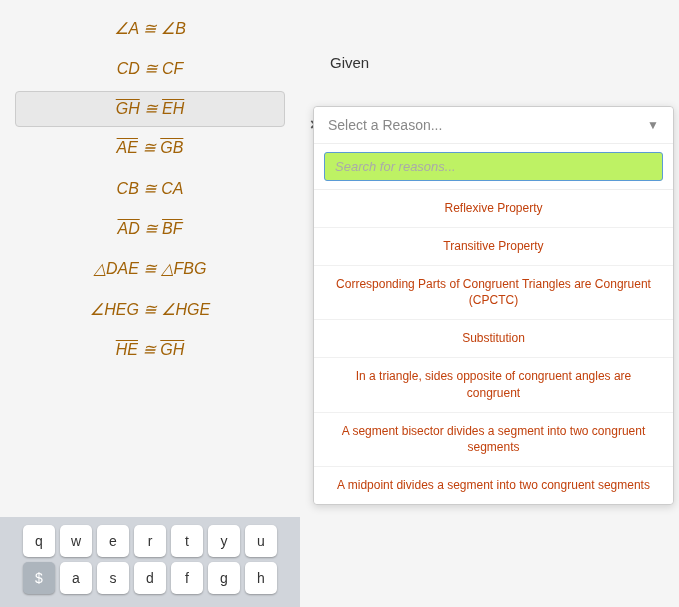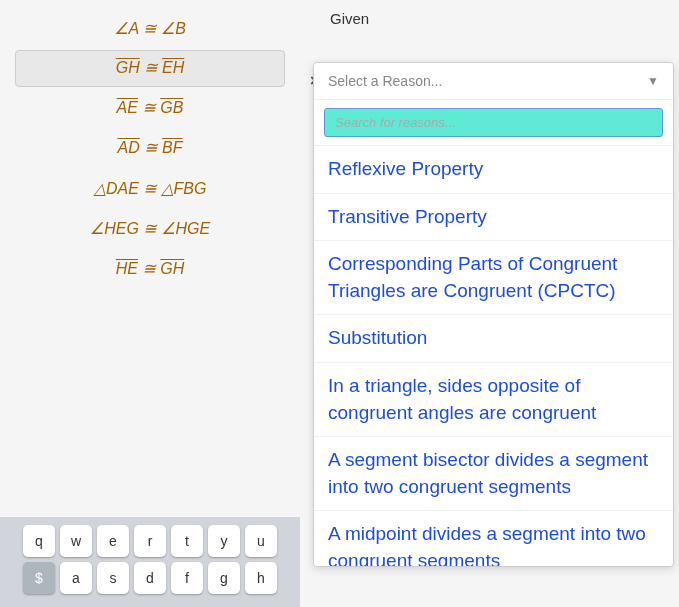--- a/index.html
+++ b/index.html
@@ -49,20 +49,21 @@
     .overline {
       text-decoration: overline;
       margin-top: 31px;
     }
 
     
     .right-panel {
       flex: 1;
       position: relative;
       padding-top: 72px;
+      margin-top: 44px;
     }
 
     .given-label {
       position: absolute;
       top: 10px;
       left: 30px;
       font-size: 15px;
       color: #333;
     }
 
@@ -115,42 +116,43 @@
     }
 
     .search-input {
       width: 100%;
       border: 1.5px solid #5b9bd5;
       border-radius: 3px;
       padding: 6px 10px;
       font-size: 13px;
       color: #555;
       outline: none;
-      background: #5eead4;
+      background: #bef264;
     }
 
     .search-input::placeholder {
       color: #aaa;
       font-style: italic;
     }
 
     .dropdown-list {
       background: white;
       border-radius: 0 0 4px 4px;
       max-height: 420px;
       overflow-y: auto;
     }
 
     .dropdown-item {
       padding: 10px 14px;
-      font-size: 19px;
-      color: #1d4ed8;
+      font-size: 12px;
+      color: #c2410c;
       cursor: pointer;
       border-bottom: 1px solid #f0f0f0;
       line-height: 1.4;
+      text-align: center;
     }
 
     .dropdown-item:last-child {
       border-bottom: none;
     }
 
     
     .keyboard {
       position: absolute;
       bottom: 0;
@@ -187,25 +189,31 @@
   </style>
 </head>
 <body>
 
 <div class="main-container">
 
   <div class="left-panel">
     <div class="proof-row">
       ∠<i>A</i> ≅ ∠<i>B</i>
     </div>
+    <div class="proof-row">
+      <i>CD</i> ≅ <i>CF</i>
+    </div>
     <div class="proof-row highlighted">
       <span class="overline"><i>GH</i></span> ≅ <span class="overline"><i>EH</i></span>
     </div>
     <div class="proof-row">
       <span class="overline"><i>AE</i></span> ≅ <span class="overline"><i>GB</i></span>
+    </div>
+    <div class="proof-row">
+      <i>CB</i> ≅ <i>CA</i>
     </div>
     <div class="proof-row">
       <span class="overline"><i>AD</i></span> ≅ <span class="overline"><i>BF</i></span>
     </div>
     <div class="proof-row">
       △<i>DAE</i> ≅ △<i>FBG</i>
     </div>
     <div class="proof-row">
       ∠<i>HEG</i> ≅ ∠<i>HGE</i>
     </div>

